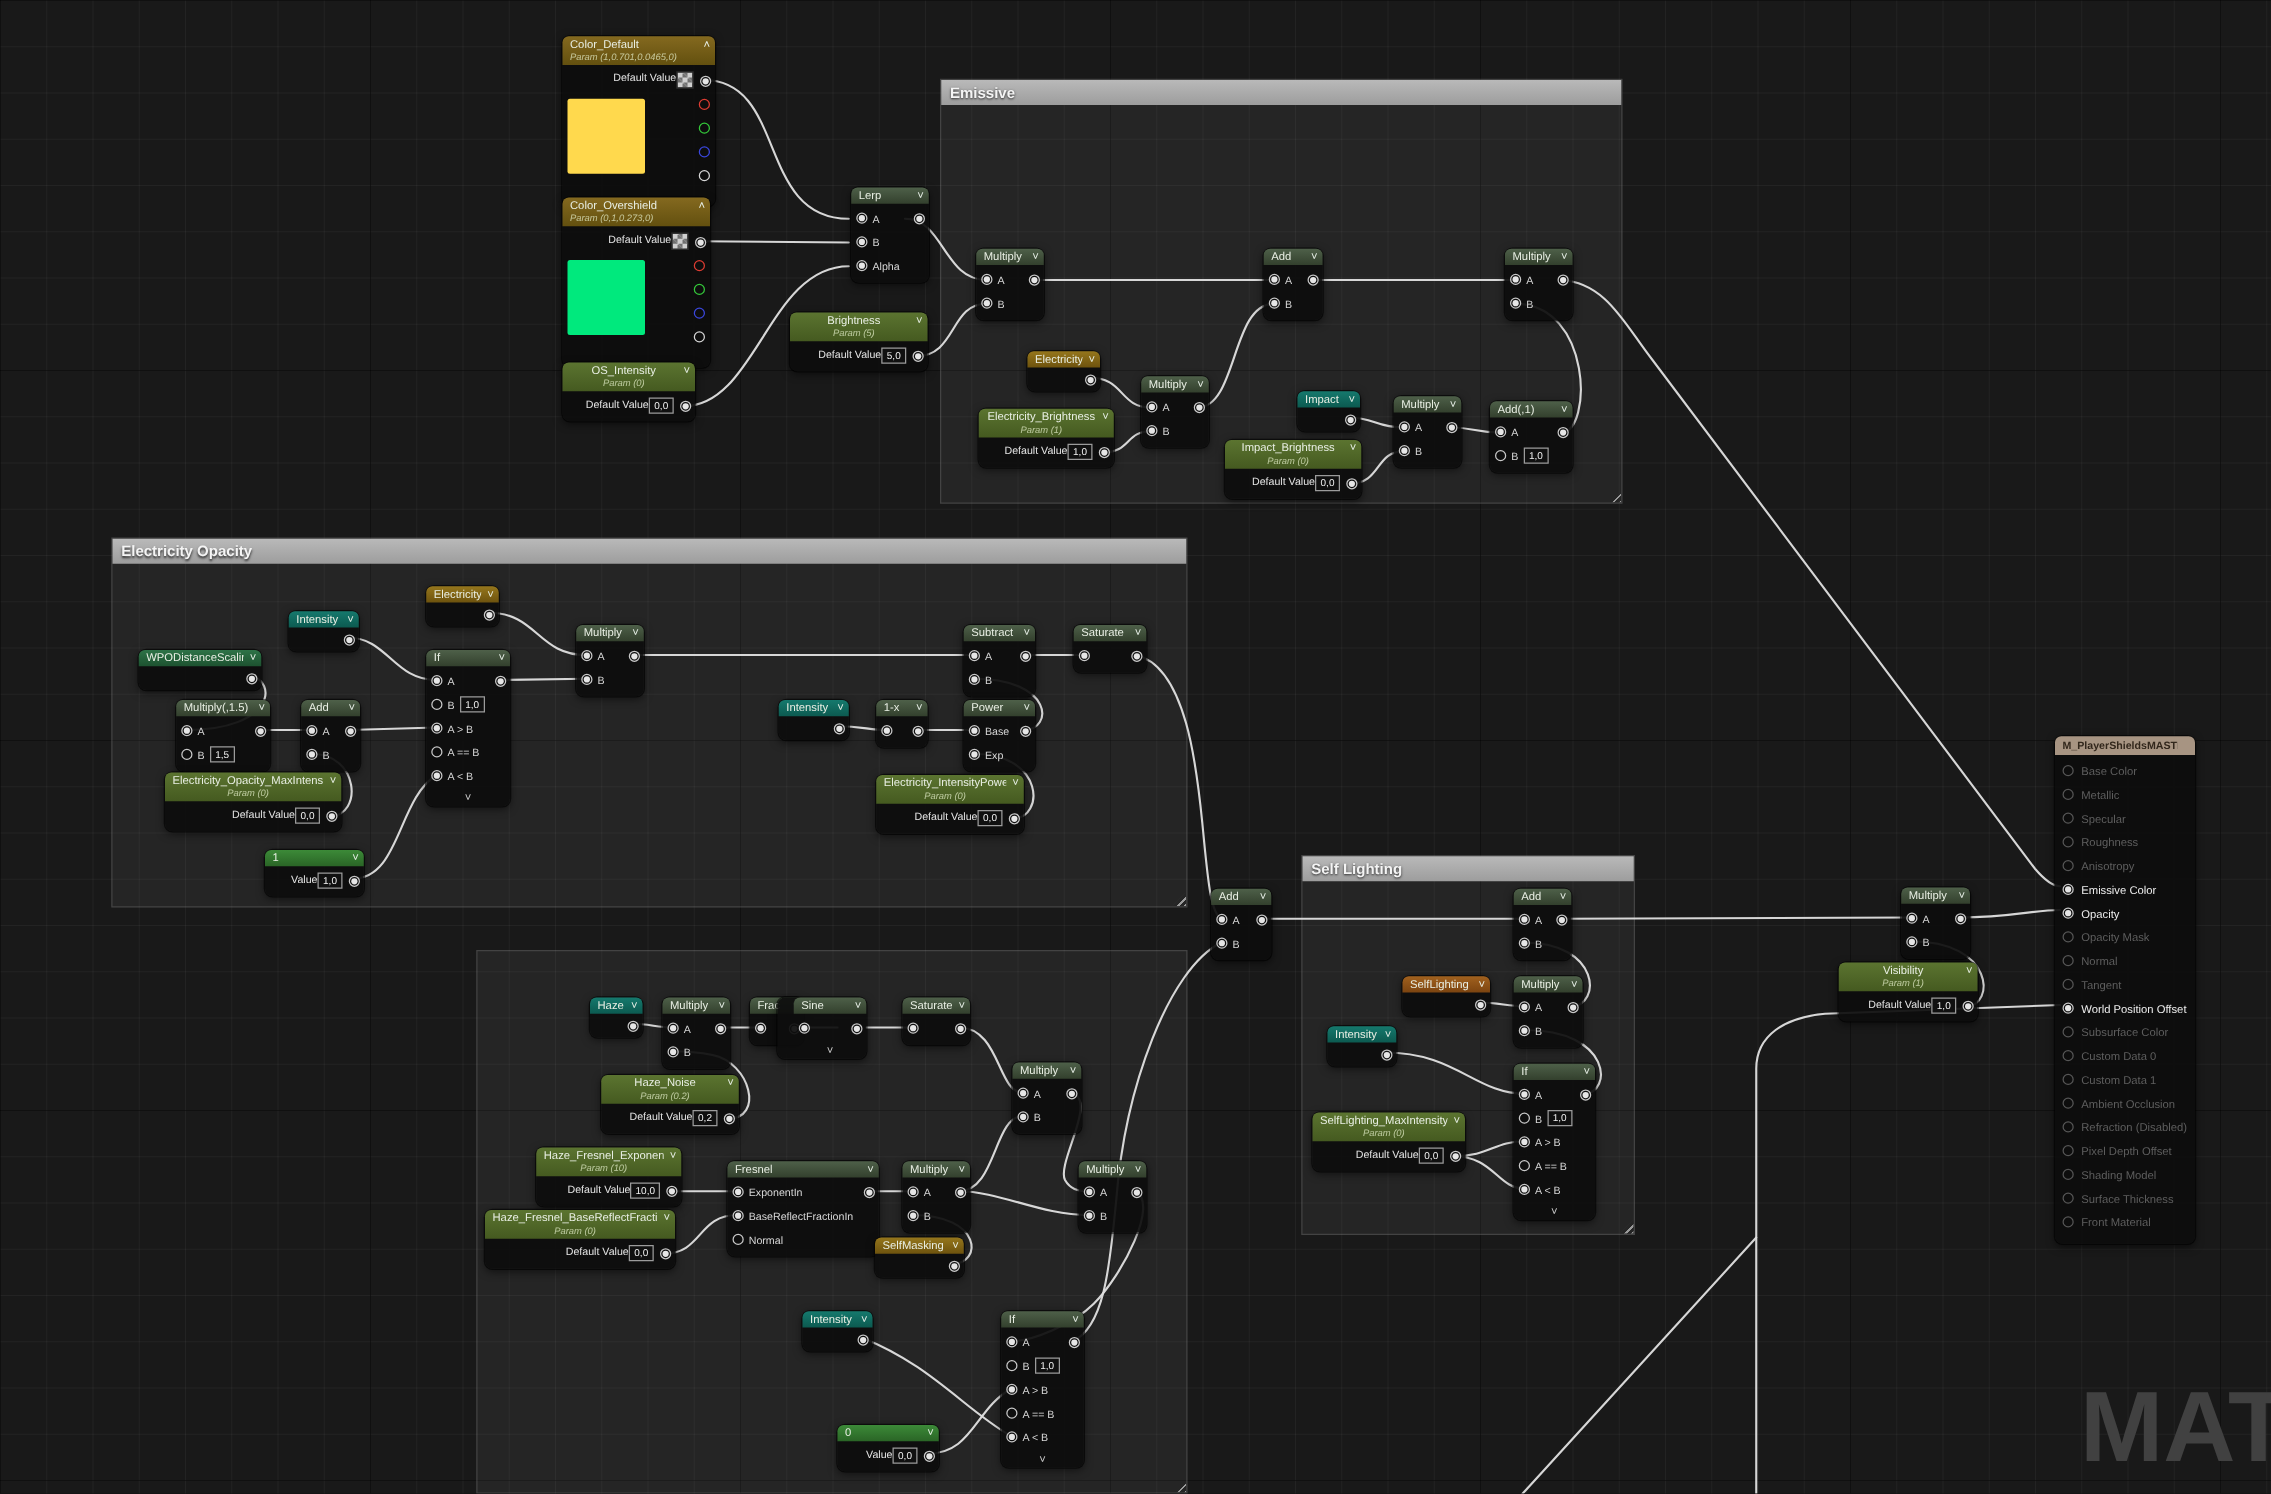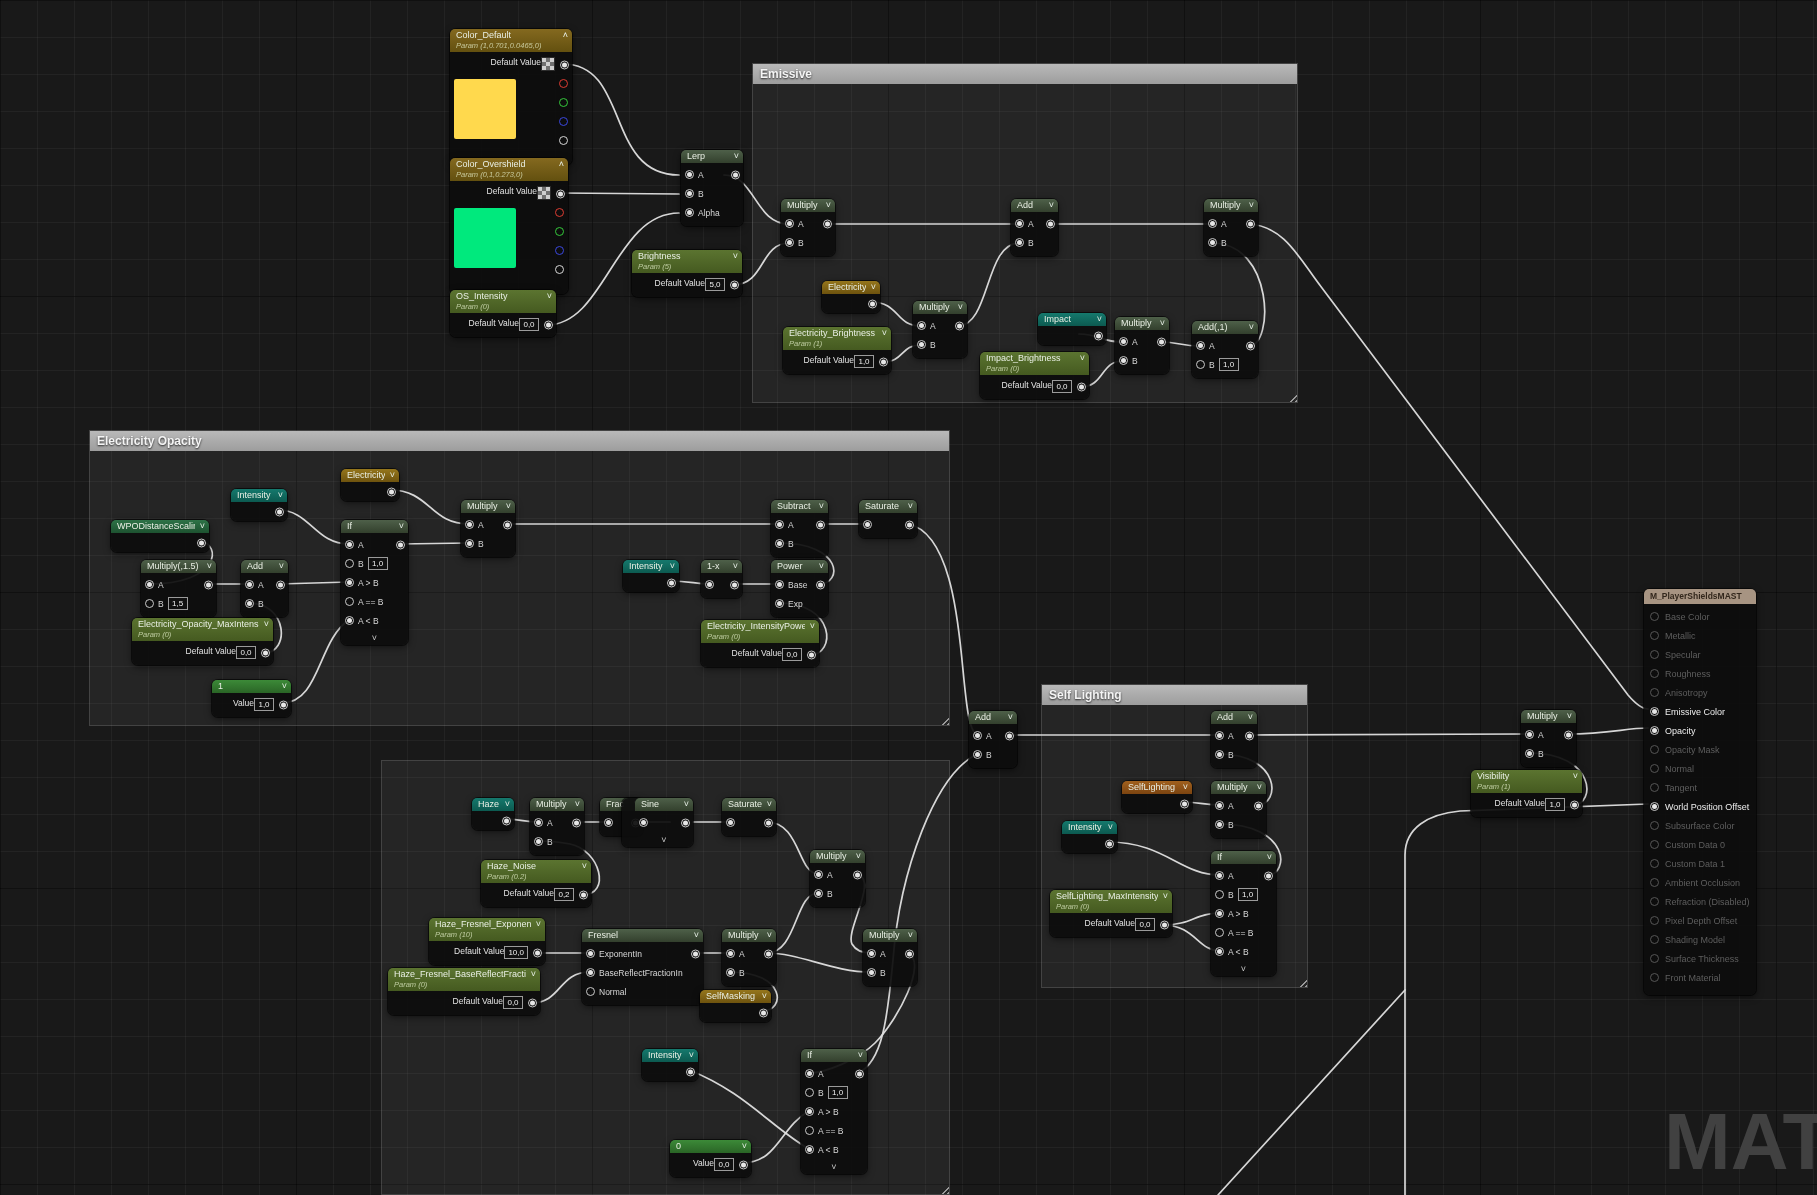--- a/index.html
+++ b/index.html
@@ -25,21 +25,21 @@
   svg.wires{position:absolute;left:0;top:0;z-index:2;}
   svg.wires path{fill:none;stroke:#e0e0e0;stroke-width:1.7;stroke-linecap:round;opacity:.95;}
   
   .node{position:absolute;z-index:3;background:rgba(13,13,13,.93);border-radius:6px;
     box-shadow:0 0 0 1px rgba(0,0,0,.6),0 2px 7px rgba(0,0,0,.55);}
   .nh{position:relative;border-radius:5px 5px 0 0;padding:1px 14px 1px 6px;color:#e9efe4;min-height:11px;}
   .nh-t{font-size:9px;display:block;line-height:11px;white-space:nowrap;overflow:hidden;}
   .nh-s{font-size:7.5px;display:block;font-style:italic;color:rgba(235,245,210,.7);line-height:10px;white-space:nowrap;overflow:hidden;}
   .chev{position:absolute;right:4px;top:0;font-size:9px;color:#eaf2ea;line-height:12px;}
   .h-op>.nh{background:linear-gradient(#4e6049,#33402d);}
-  .h-param>.nh{background:linear-gradient(#5b7430,#455a20);}
+  .h-param>.nh{background:linear-gradient(#5b7430,#455a20);text-align:center;}
   .h-const>.nh{background:linear-gradient(#3c8a38,#2a6526);}
   .h-gold>.nh{background:linear-gradient(#95761c,#6e530e);}
   .h-teal>.nh{background:linear-gradient(#15796d,#0c5a50);}
   .h-orange>.nh{background:linear-gradient(#a1611e,#7c4410);}
   .h-green2>.nh{background:linear-gradient(#2e7347,#1d5230);}
   .h-cp>.nh{background:linear-gradient(#84691f,#63500f);}
   .h-result>.nh{background:#a79482;}
   .h-result .nh-t{color:#32271c;font-weight:bold;font-size:8.5px;line-height:13px;}
   .rows{padding:2px 0 4px;}
   .row{position:relative;height:19px;display:flex;align-items:center;gap:4px;padding:0 15px 0 4px;font-size:8.5px;color:#d8d8d8;}
@@ -305,21 +305,21 @@
             <span class="pin con"></span>
             <span class="plbl">A</span>
             <span class="pin out con"></span>
           </div>
           <div class="row">
             <span class="pin con"></span>
             <span class="plbl">B</span>
           </div>
         </div>
       </div>
-      <div class="node t-route h-teal" style="left: 1038px; top: 313px; width: 68px;">
+      <div class="node t-route h-teal" style="left: 1038px; top: 313px; width: 50px;">
         <div class="nh">
           <span class="nh-t">Impact</span>
           <span class="chev">˅</span>
         </div>
         <div class="rbody">
           <span class="pin out con"></span>
         </div>
       </div>
       <div class="node t-param h-param" style="left: 783px; top: 327px; width: 108px;">
         <div class="nh">

